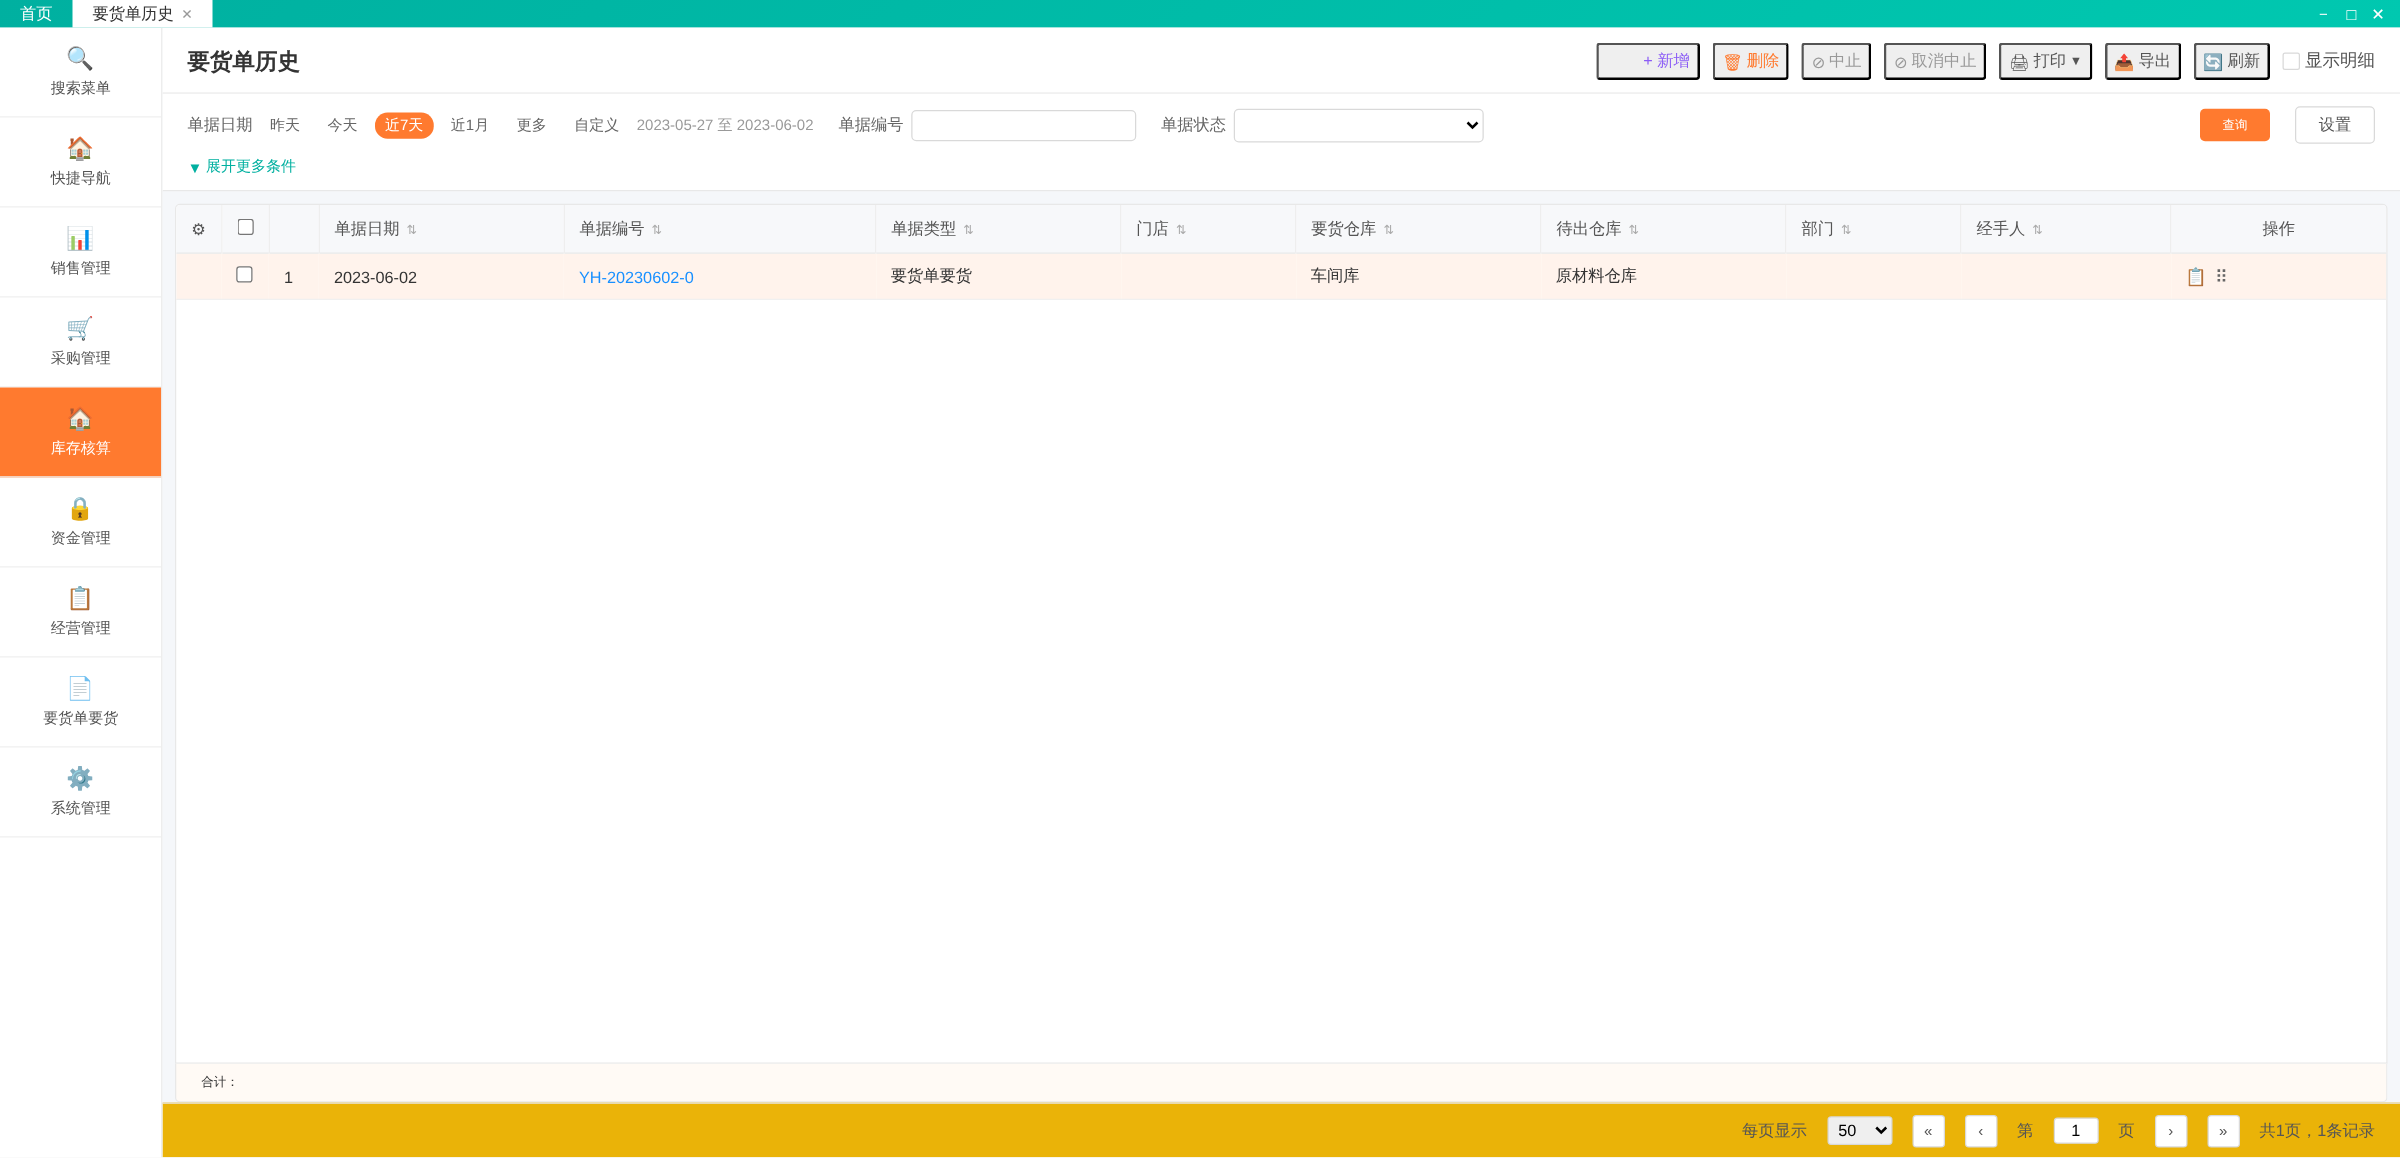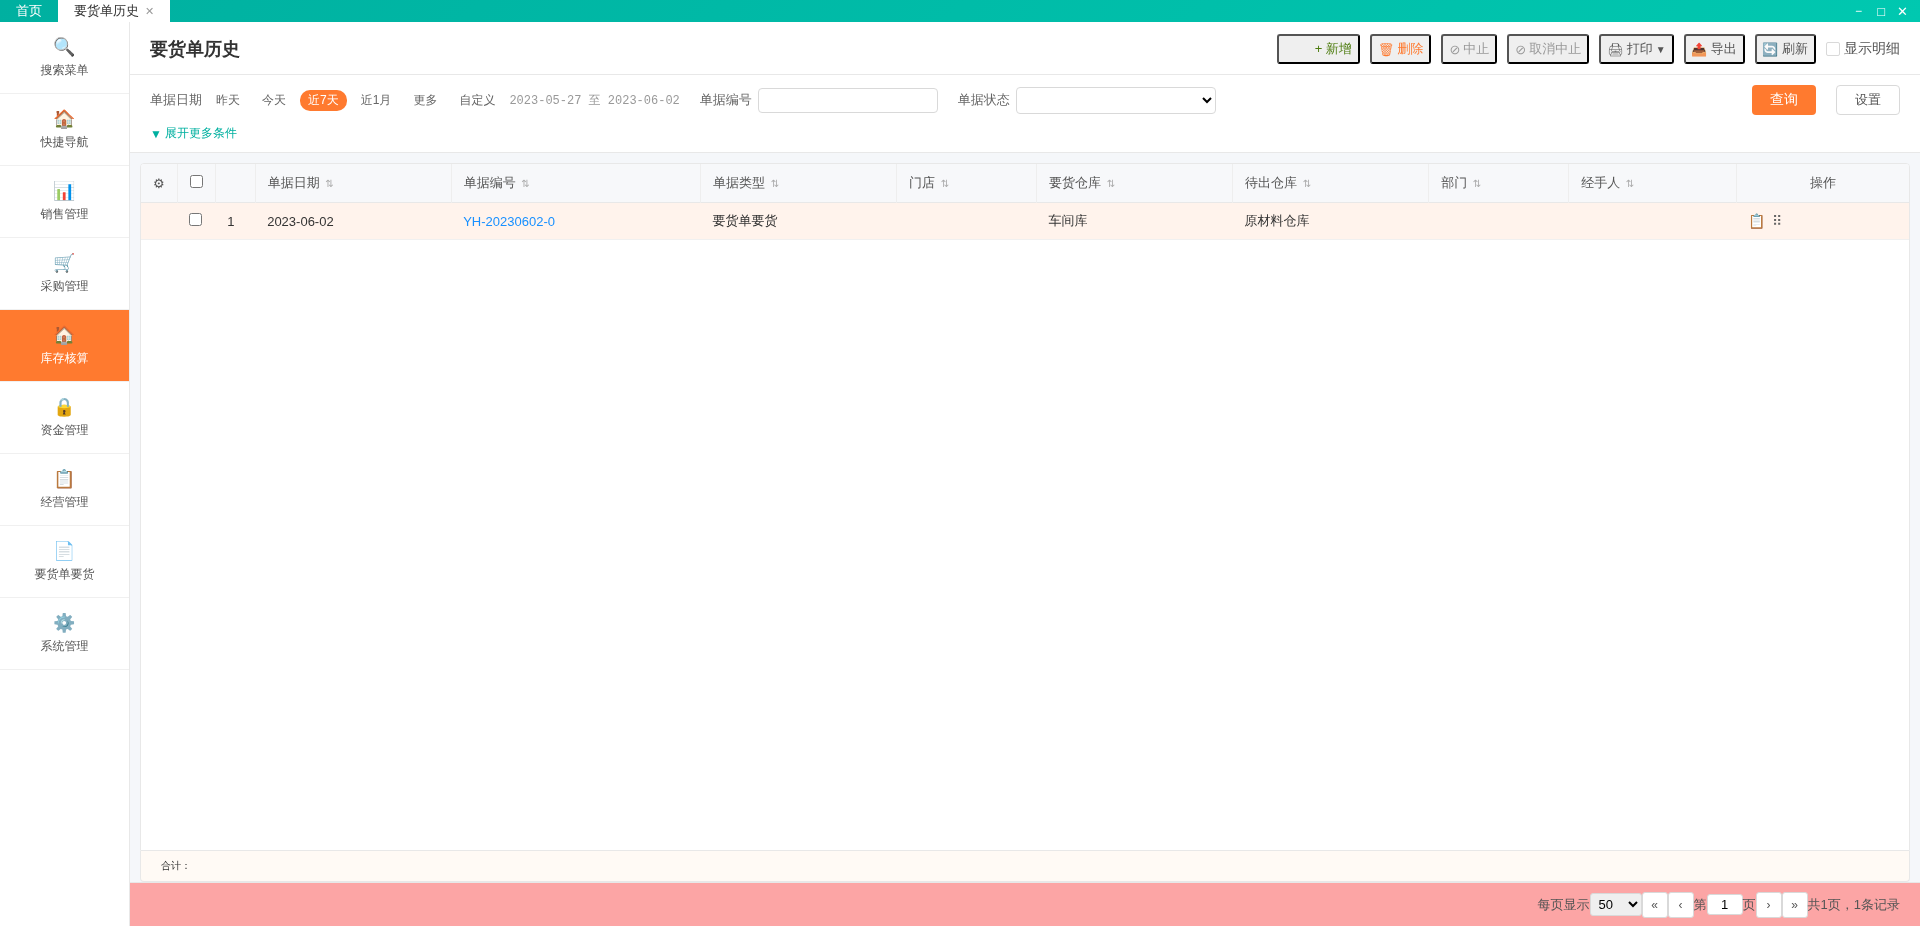--- a/index.html
+++ b/index.html
@@ -123,33 +123,33 @@
     .toolbar-btn {
       display: flex;
       align-items: center;
       gap: 3px;
       font-size: 13px;
       color: #555;
       cursor: pointer;
       padding: 4px 6px;
       border-radius: 3px;
     }
-    .toolbar-btn.new-btn { color: #4d7c0f; padding-left: 36px; }
+    .toolbar-btn.new-btn { color: #8b5cf6; padding-left: 36px; }
     .toolbar-btn.del-btn { color: #ff7a2f; }
     .toolbar-btn.stop-btn { color: #999; }
     .toolbar-btn.cancel-btn { color: #999; }
 
     .btn-query {
       background: #ff7a2f;
       color: #fff;
       border: none;
       padding: 6px 18px;
       border-radius: 4px;
       cursor: pointer;
-      font-size: 14px;
+      font-size: 10px;
     }
     .btn-setting {
       background: #fff;
       color: #555;
       border: 1px solid #d9d9d9;
       padding: 5px 18px;
       border-radius: 4px;
       cursor: pointer;
       font-size: 13px;
     }
@@ -191,21 +191,20 @@
       border: none;
       background: transparent;
     }
     .date-btn.active {
       background: #ff7a2f;
       color: #fff;
     }
     .date-range {
       font-size: 12px;
       color: #999;
-      font-family: Liberation Mono, monospace;
     }
     .filter-input {
       border: 1px solid #d9d9d9;
       border-radius: 4px;
       padding: 4px 8px;
       font-size: 13px;
       width: 180px;
       outline: none;
     }
     .filter-select {
@@ -279,27 +278,27 @@
       margin: 0 10px;
       padding: 8px 20px;
       font-size: 10px;
       color: #333;
       border-radius: 0 0 4px 4px;
     }
 
     
     .pagination-bar {
       height: 44px;
-      background: #fca5a5;
+      background: #eab308;
       border-top: 1px solid #e8e8e8;
       display: flex;
       align-items: center;
       justify-content: flex-end;
       padding: 0 20px;
-      gap: 0;
+      gap: 16px;
       font-size: 13px;
       color: #555;
       flex-shrink: 0;
     }
     .pagination-bar select {
       border: 1px solid #d9d9d9;
       border-radius: 3px;
       padding: 2px 4px;
       font-size: 13px;
     }

